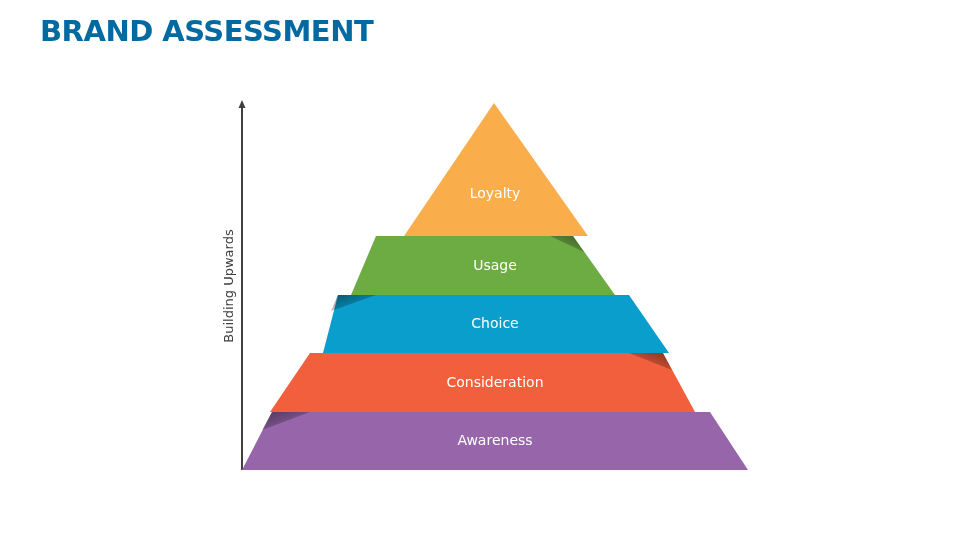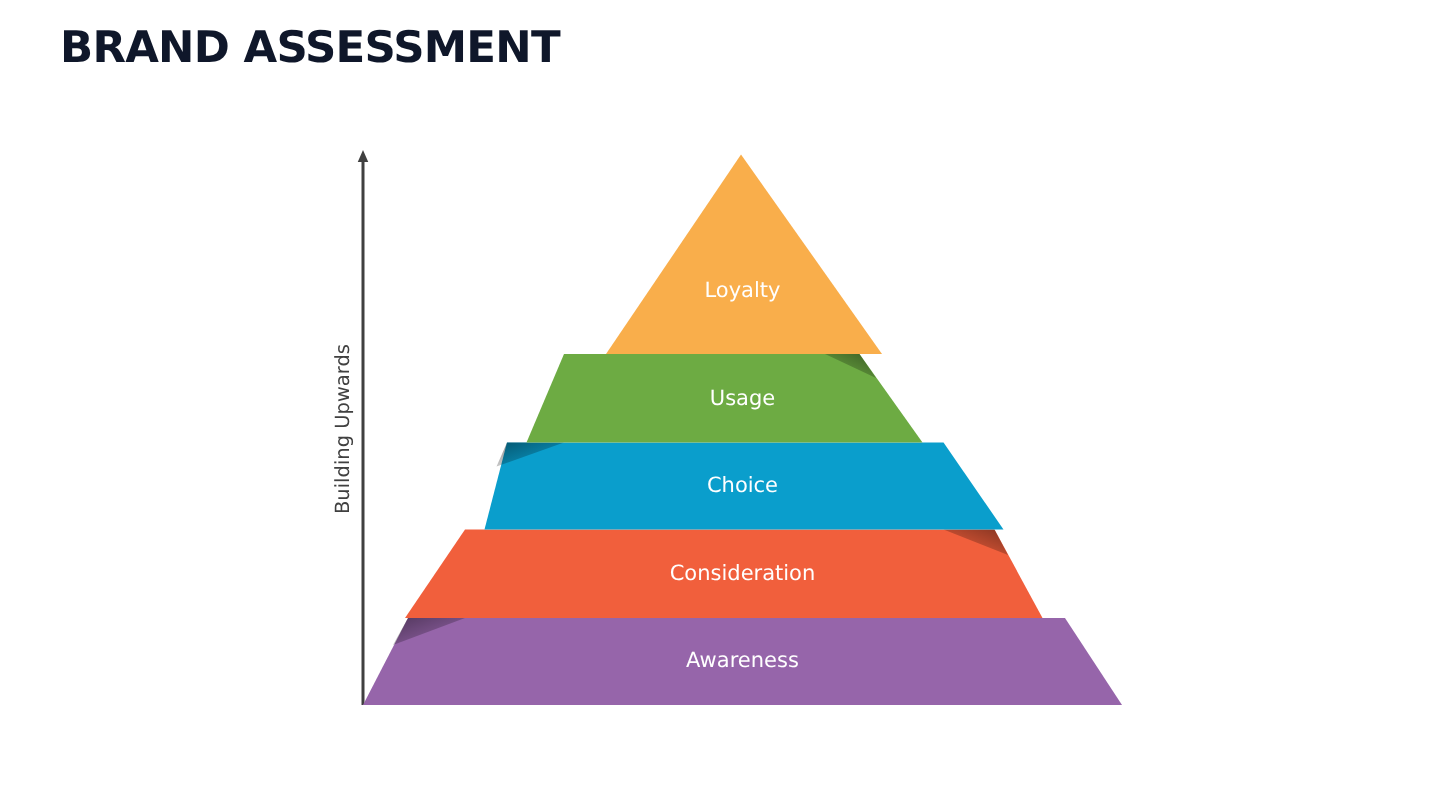--- a/index.html
+++ b/index.html
@@ -1,17 +1,17 @@
 <!DOCTYPE html>
 <html><head>
 <meta charset="utf-8">
 <style>
   html, body { margin: 0; padding: 0; background: #ffffff; }
   body { width: 960px; height: 540px; position: relative; overflow: hidden; font-family: "DejaVu Sans", "Liberation Sans", sans-serif; }
-  .title { position: absolute; left: 40px; top: 14px; font-size: 29px; font-weight: bold; color: #0f172a; letter-spacing: -0.5px; }
+  .title { position: absolute; left: 40px; top: 14px; font-size: 29px; font-weight: bold; color: #0369a1; letter-spacing: -0.5px; }
   svg.diagram { position: absolute; left: 0; top: 0; }
   .layer-label { fill: #ffffff; font-family: "DejaVu Sans", "Liberation Sans", sans-serif; font-size: 14px; text-anchor: middle; dominant-baseline: middle; }
   .axis-label { fill: #404040; font-family: "DejaVu Sans", "Liberation Sans", sans-serif; font-size: 13px; text-anchor: middle; dominant-baseline: middle; }
 </style>
 </head>
 <body>
 
 <div class="title">BRAND ASSESSMENT</div>
 
 <svg class="diagram" width="960" height="540" viewBox="0 0 960 540">

